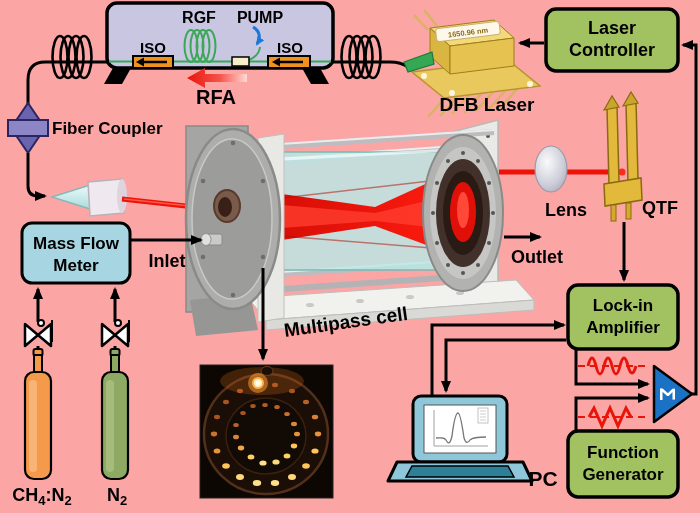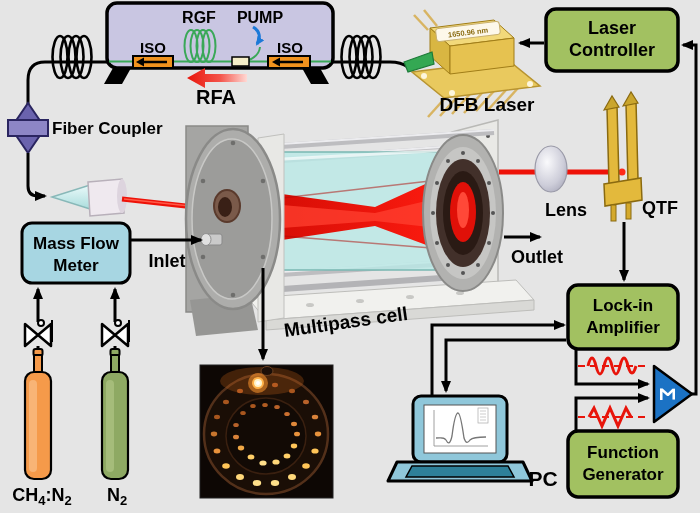--- a/index.html
+++ b/index.html
@@ -1,16 +1,16 @@
 <!DOCTYPE html>
 <html><head>
 <meta charset="utf-8">
 <style>
   html,body{margin:0;padding:0;background:#fff;}
-  .stage{position:relative;width:700px;height:513px;background:#e5e5e5;overflow:hidden;text-decoration:underline;}
+  .stage{position:relative;width:700px;height:513px;background:#fca5a5;overflow:hidden;text-decoration:underline;}
   svg{position:absolute;left:0;top:0;}
   text{font-family:"Liberation Sans","DejaVu Sans",sans-serif;font-weight:700;fill:#000;}
   .t18{font-size:18px;} .t17{font-size:17px;} .t16{font-size:16px;} .t15{font-size:15px;}
   .t19{font-size:19px;} .t20{font-size:20px;} .t21{font-size:21px;}
   .sub{font-size:13px;}
   .tiny{font-size:7.5px;fill:#8a6a10;}
   .sigma{font-size:22px;fill:#ffffff;}
 </style>
 </head>
 <body>

